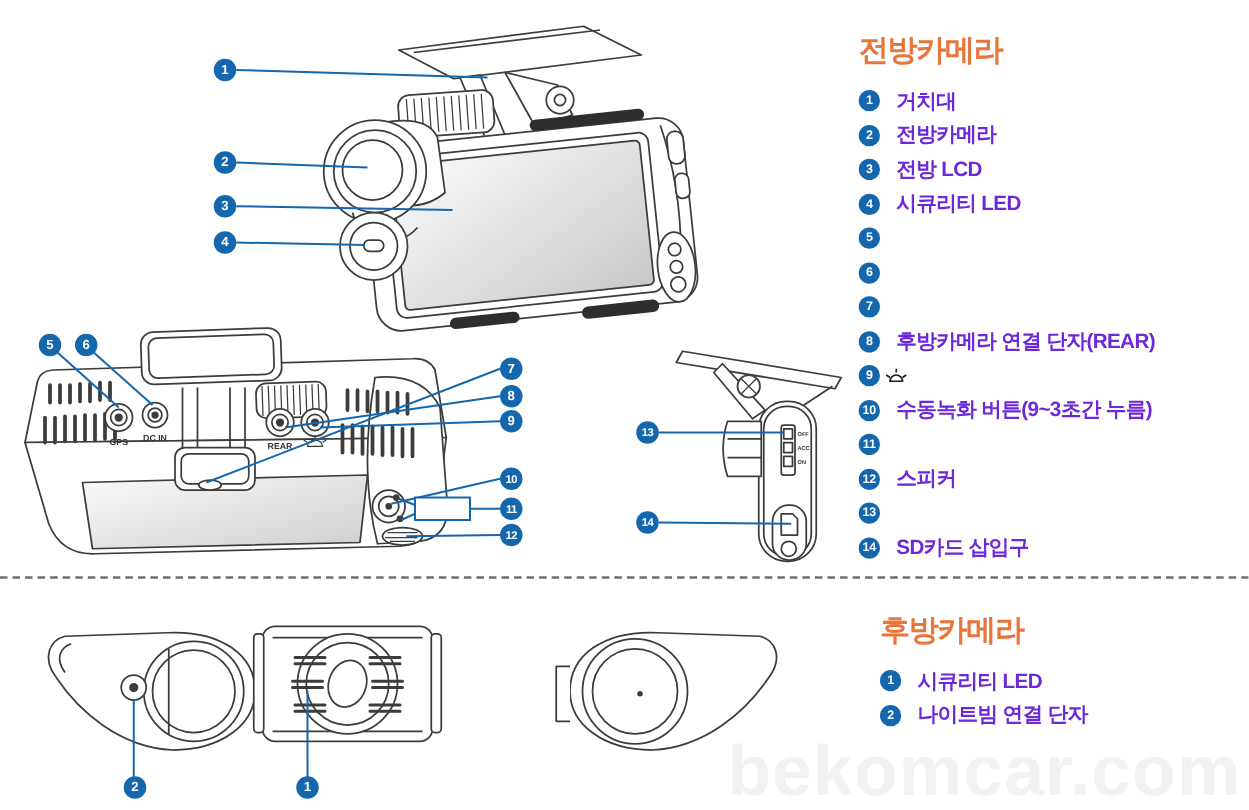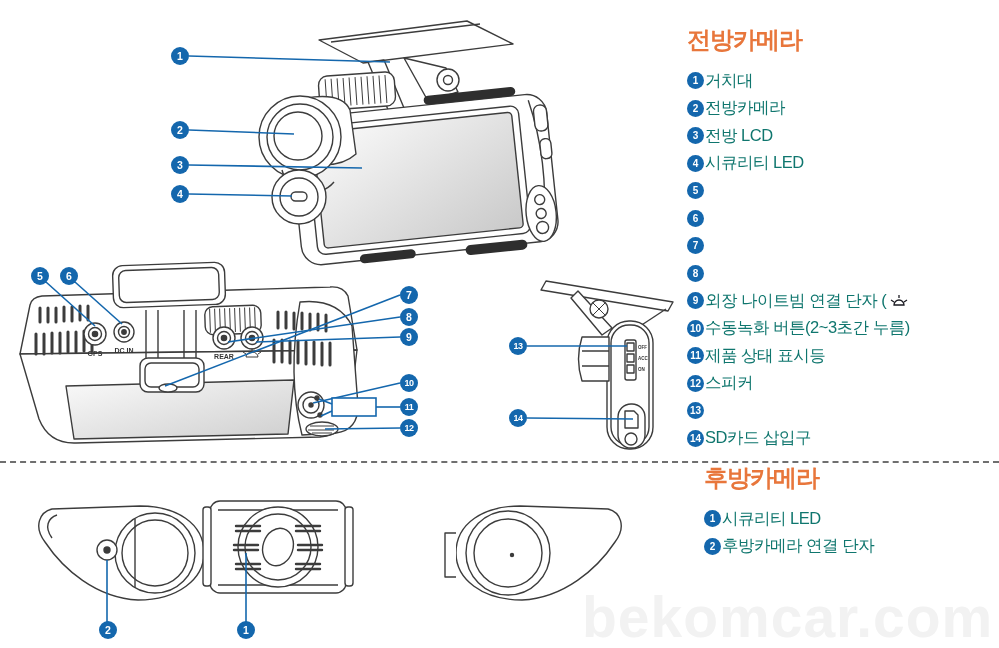--- a/index.html
+++ b/index.html
@@ -12,21 +12,21 @@
   .co{position:absolute;width:18px;height:18px;border-radius:50%;background:#1467ad;color:#fff;
       display:flex;align-items:center;justify-content:center;font-size:10.5px;font-weight:bold;z-index:3;}
   .co.two{font-size:9px;letter-spacing:-0.5px;}
   
   .panel{position:absolute;z-index:2;}
   .panel-title{font-size:24px;font-weight:bold;color:#e8763b;letter-spacing:-1px;}
   .plist{list-style:none;margin:11px 0 0 0;padding:0;}
   .plist li{display:flex;align-items:center;height:27.5px;}
   .pnum{flex:0 0 17px;width:17px;height:17px;border-radius:50%;background:#1467ad;color:#fff;
         font-size:10px;font-weight:bold;display:flex;align-items:center;justify-content:center;}
-  .plabel{margin-left:1px;font-size:16.5px;color:#0f766e;font-weight:400;letter-spacing:-0.5px;white-space:nowrap;}
+  .plabel{margin-left:13px;font-size:16.5px;color:#6d28d9;font-weight:700;letter-spacing:-0.5px;white-space:nowrap;}
   .nb-icon{display:inline-block;margin-left:3px;}
   .watermark{position:absolute;left:582px;top:584px;font-size:57px;font-weight:bold;color:#f2f2f2;
              letter-spacing:1px;z-index:0;white-space:nowrap;}
   .divider{position:absolute;left:0;top:461px;width:999px;height:0;border-top:2px dashed #6f6f6f;z-index:1;}
 </style>
 </head>
 <body>
 
 <div class="page">
 
@@ -286,60 +286,59 @@
           <span class="pnum">5</span>
         </li>
       <li>
           <span class="pnum">6</span>
         </li>
       <li>
           <span class="pnum">7</span>
         </li>
       <li>
           <span class="pnum">8</span>
+          <span class="plabel">후방카메라 연결 단자(REAR)</span>
         </li>
       <li>
           <span class="pnum">9</span>
-          <span class="plabel">외장 나이트빔 연결 단자 (</span>
           <svg class="nb-icon" width="20" height="16" viewBox="0 0 20 16">
             <g stroke="#1b1b22" stroke-width="1.3" fill="none">
               <path d="M5,12 a5,5 0 0 1 10,0 Z"></path>
               <path d="M2,7 l3,2 M18,7 l-3,2 M10,2 v3"></path>
             </g>
           </svg>
         </li>
       <li>
           <span class="pnum">10</span>
-          <span class="plabel">수동녹화 버튼(2~3초간 누름)</span>
+          <span class="plabel">수동녹화 버튼(9~3초간 누름)</span>
         </li>
       <li>
           <span class="pnum">11</span>
-          <span class="plabel">제품 상태 표시등</span>
         </li>
       <li>
           <span class="pnum">12</span>
           <span class="plabel">스피커</span>
         </li>
       <li>
           <span class="pnum">13</span>
         </li>
       <li>
           <span class="pnum">14</span>
           <span class="plabel">SD카드 삽입구</span>
         </li>
     </ul>
   </div>
 
-  <div class="panel" style="left:704px;top:462px;width:292px">
+  <div class="panel" style="left:704px;top:488px;width:292px">
     <div class="panel-title">후방카메라</div>
     <ul class="plist">
       <li>
           <span class="pnum">1</span>
           <span class="plabel">시큐리티 LED</span>
         </li>
       <li>
           <span class="pnum">2</span>
-          <span class="plabel">후방카메라 연결 단자</span>
+          <span class="plabel">나이트빔 연결 단자</span>
         </li>
     </ul>
   </div>
 
 </div>
 
 </body></html>

